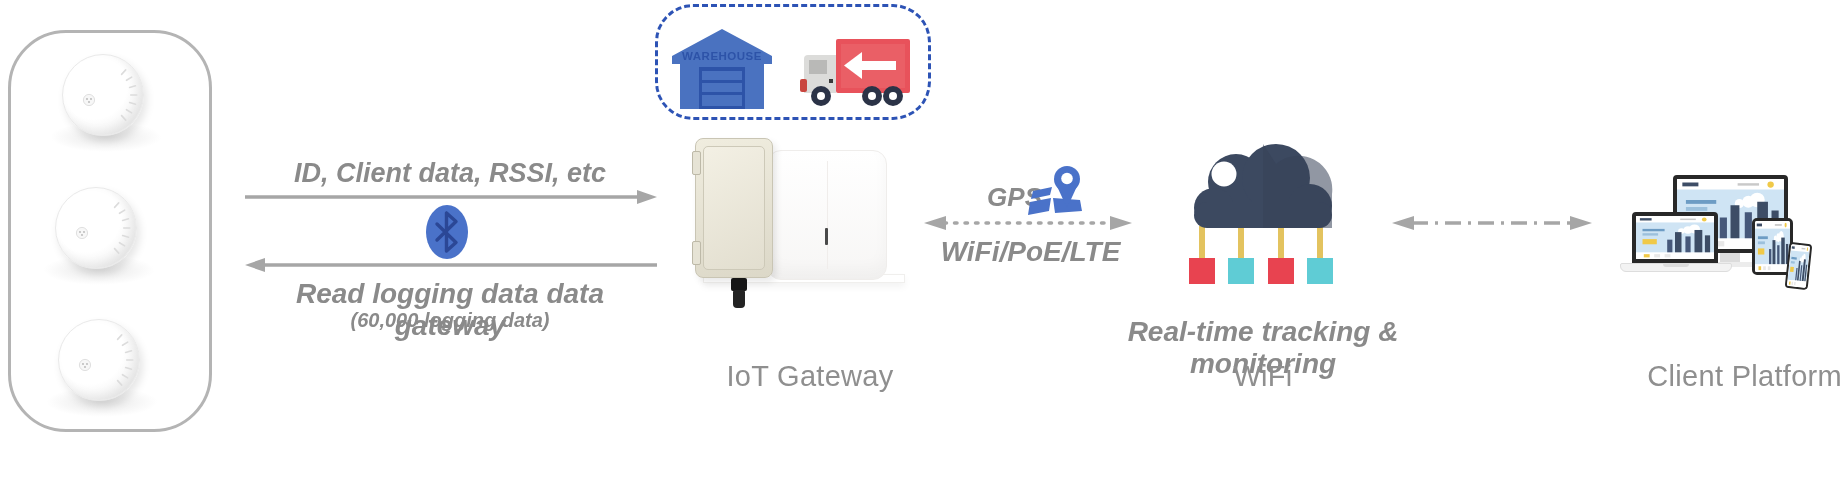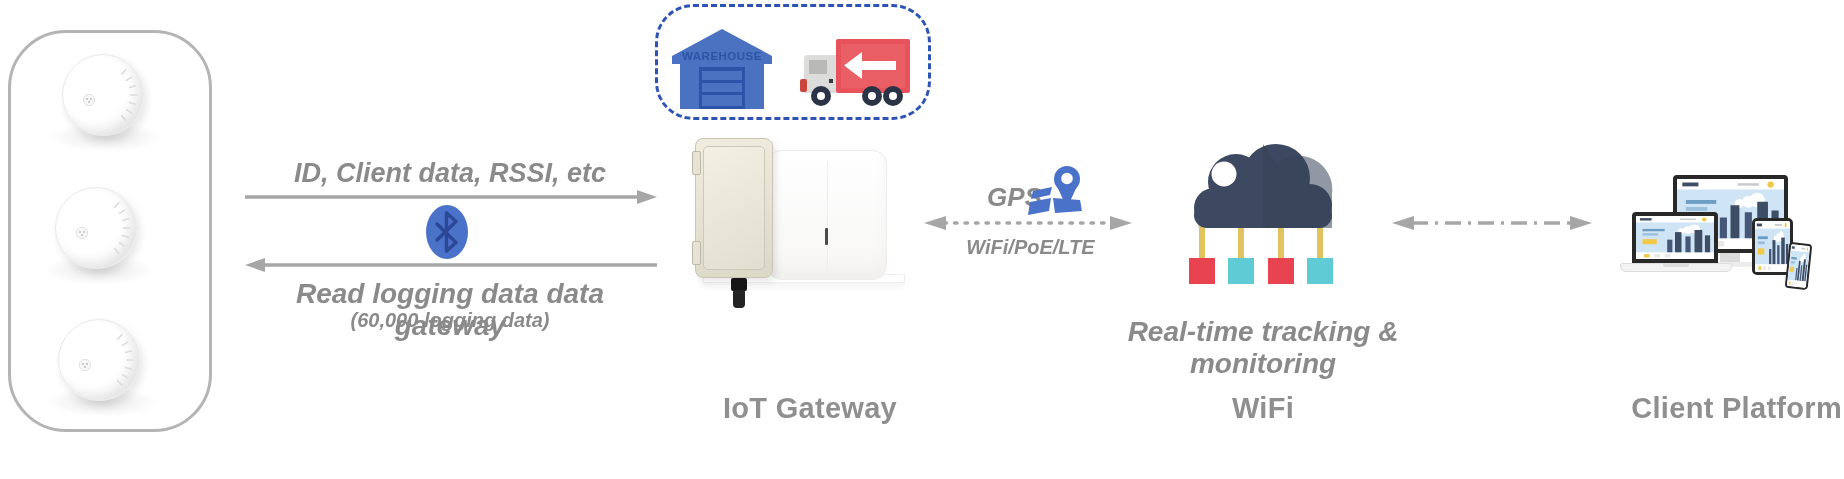--- a/index.html
+++ b/index.html
@@ -1,21 +1,21 @@
 <!DOCTYPE html>
 <html><head>
 <meta charset="utf-8">
 <style>
   * { margin:0; padding:0; box-sizing:border-box; }
   html,body { background:#ffffff; }
   body { font-family:"Liberation Sans", sans-serif; }
   .canvas { position:relative; width:1844px; height:479px; background:#fff; overflow:hidden; }
 
   
-  .node-label { position:absolute; text-align:center; color:#8f8f8f; font-size:29px; font-weight:700; letter-spacing:.3px;margin-top:32px; }
+  .node-label { position:absolute; text-align:center; color:#8f8f8f; font-size:29px; font-weight:400; letter-spacing:.3px; }
   .itxt { position:absolute; text-align:center; color:#8a8a8a; font-style:italic; font-weight:600; }
 
   
   .sensor-box { position:absolute; left:8px; top:30px; width:204px; height:402px;
                 border:3px solid #b4b4b4; border-radius:58px; }
   .disc { position:absolute; width:82px; height:82px; }
   .disc::before { content:""; position:absolute; left:-12px; right:-18px; bottom:-16px; height:30px;
                   background:radial-gradient(ellipse at center, rgba(190,190,190,.38), rgba(255,255,255,0) 70%); }
   .disc-face { position:absolute; inset:0; border-radius:50%;
                background:radial-gradient(circle at 38% 38%, #ffffff 48%, #f2f2f2 72%, #e3e3e3 100%);
@@ -218,21 +218,21 @@
     <polygon points="27.5,19 50.5,19 39,44" fill="#4a72c9"></polygon>
     <circle cx="39" cy="14.5" r="5.8" fill="#ffffff"></circle>
   </svg>
 
   <svg class="arrow-svg" style="left:924px; top:214px;" width="208" height="18">
     <polygon points="22,2 0,9 22,16" fill="#a6a6a6"></polygon>
     <line x1="20" y1="9" x2="188" y2="9" stroke="#a6a6a6" stroke-width="3.5" stroke-dasharray="2.5 8" stroke-linecap="round"></line>
     <polygon points="186,2 208,9 186,16" fill="#a6a6a6"></polygon>
   </svg>
 
-  <div class="itxt" style="left:928px; top:236px; width:205px; font-size:20px;">WiFi/PoE/LTE</div>
+  <div class="itxt" style="left:928px; top:236px; width:205px; font-size:28px;">WiFi/PoE/LTE</div>
 
   <svg class="cloud-svg" width="150" height="152" viewBox="0 0 150 152">
     <rect x="11" y="92" width="6" height="32" fill="#e3c35f"></rect>
     <rect x="50" y="92" width="6" height="32" fill="#e3c35f"></rect>
     <rect x="90" y="92" width="6" height="32" fill="#e3c35f"></rect>
     <rect x="129" y="92" width="6" height="32" fill="#e3c35f"></rect>
     <g>
       <circle cx="48" cy="48" r="28" fill="#3c4960"></circle>
       <circle cx="88" cy="44" r="34" fill="#3c4960"></circle>
       <circle cx="122" cy="72" r="22" fill="#3c4960"></circle>

